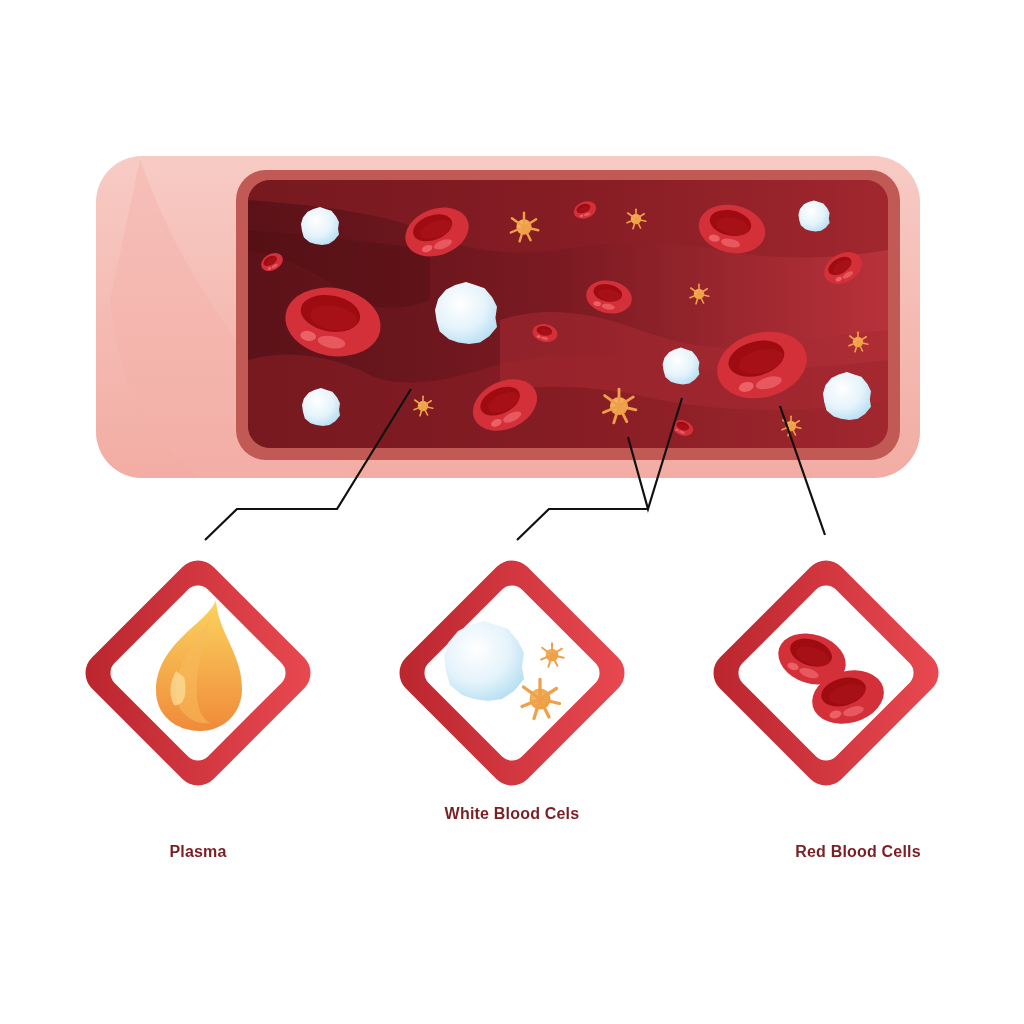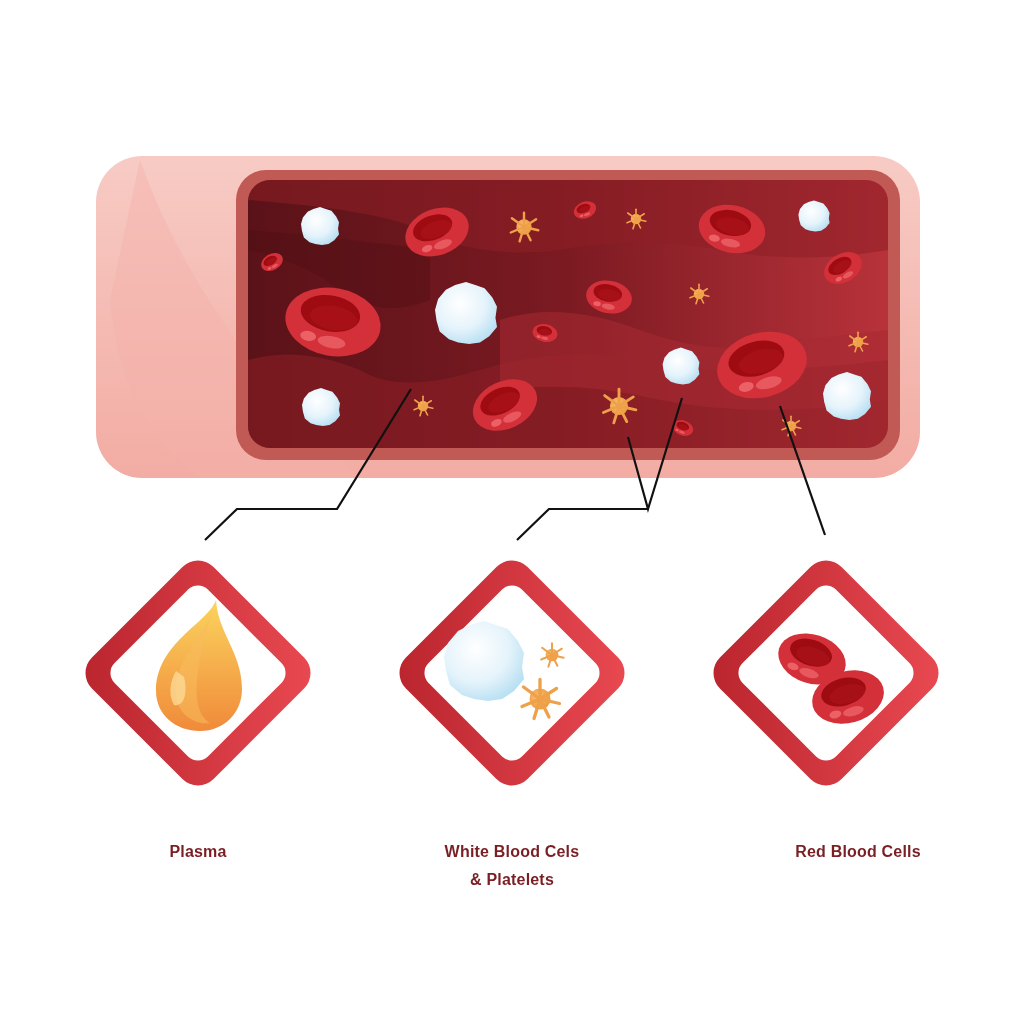--- a/index.html
+++ b/index.html
@@ -143,19 +143,18 @@
     <g>
       <use href="#rbc" transform="translate(-14,-14) rotate(18) scale(0.72)"></use>
       <use href="#rbc" transform="translate(22,24) rotate(-15) scale(0.76)"></use>
     </g>
   </g>
 </svg>
 
 <div class="label" style="left:98px; top:838px; width:200px;">
   <span>Plasma</span>
 </div>
-<div class="label" style="left:362px; top:838px; width:300px;">
+<div class="label" style="left:362px; top:800px; width:300px;">
   <span>White Blood Cels</span>
-  <span>&amp; Platelets</span>
 </div>
 <div class="label" style="left:728px; top:838px; width:260px;">
   <span>Red Blood Cells</span>
 </div>
 
 </body></html>

